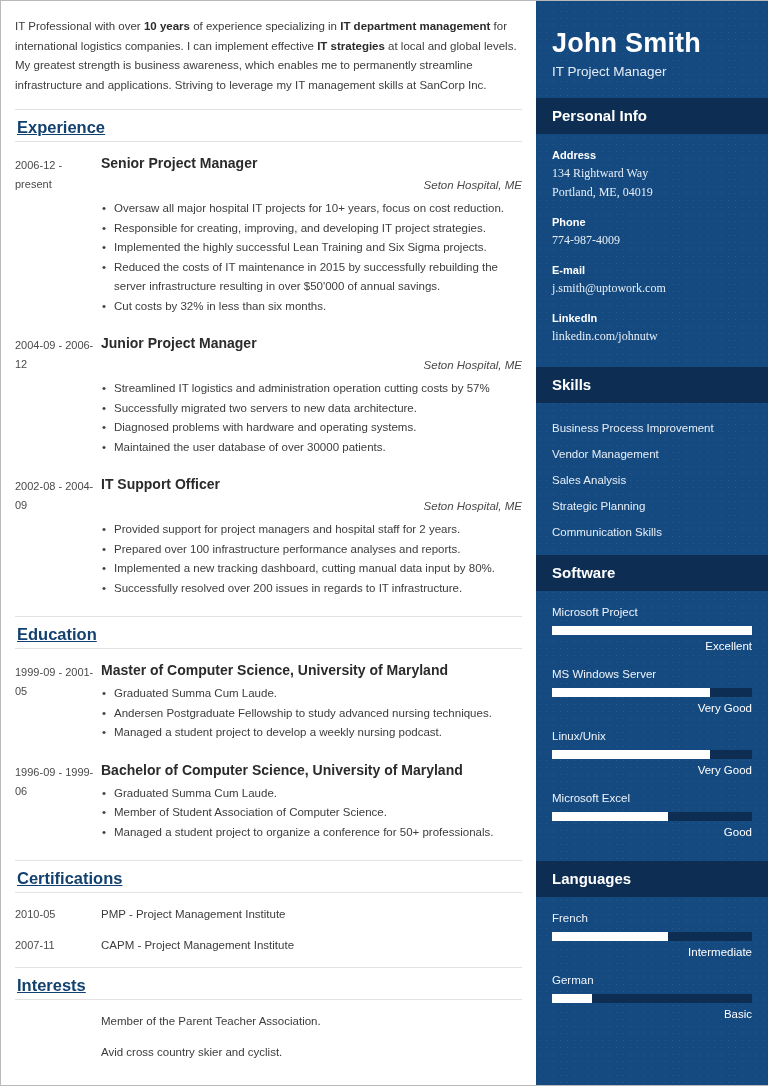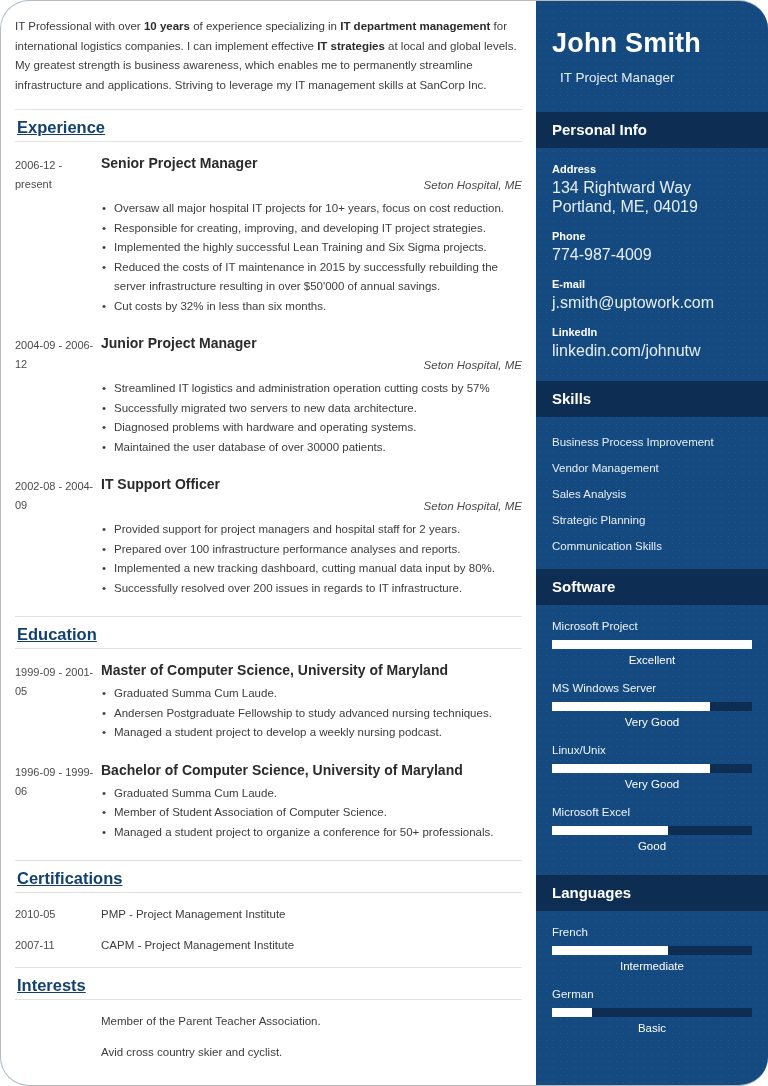--- a/index.html
+++ b/index.html
@@ -12,21 +12,20 @@
     width: 768px;
     height: 1086px;
     background: #7dd3fc;
     display: flex;
     overflow: hidden;
     font-family: "Liberation Sans", sans-serif;
     box-sizing: border-box;
     border-top: 1px solid #b9b9b9;
     border-left: 1px solid #b9b9b9;
     border-bottom: 1px solid #b9b9b9;
-    border-radius: 29px;
   }
 
   
   .main {
     width: 535px;
     box-sizing: border-box;
     padding: 16px 14px 0 14px;
     background: #ffffff;
   }
 
@@ -135,21 +134,21 @@
     font-size: 27px;
     font-weight: bold;
     line-height: 34px;
     margin: 11px 0 2px 0;
     letter-spacing: 0.2px;
   }
   .side-role {
     font-size: 13.5px;
     line-height: 20px;
     color: #e3ecf5;
-    margin: 8px;
+    margin: 0;
   }
 
   .side-section-title {
     background: #0d2e52;
     font-size: 15px;
     font-weight: bold;
     padding: 7px 16px 8px 16px;
     line-height: 21px;
   }
 
@@ -158,23 +157,24 @@
   }
 
   .contact-group { margin-bottom: 11px; }
   .contact-label {
     font-size: 11px;
     font-weight: bold;
     line-height: 18px;
     color: #ffffff;
   }
   .contact-value {
-    font-size: 16px;
+    font-size: 12px;
     line-height: 19px;
     color: #e6eef6;
+    font-family: Liberation Serif, serif;
   }
 
   .skill-item {
     font-size: 11.5px;
     line-height: 19px;
     color: #e6eef6;
     padding: 3.5px 0;
   }
 
   .rated {
@@ -193,21 +193,21 @@
     margin-bottom: 2px;
   }
   .bar-fill {
     height: 9px;
     background: #ffffff;
   }
   .rated-value {
     font-size: 11.5px;
     line-height: 19px;
     color: #ffffff;
-    text-align: center;
+    text-align: right;
   }
 </style>
 </head>
 <body>
 
 <div class="page">
 
   <div class="main">
 
     <p class="summary">IT Professional with over <b>10 years</b> of experience specializing in <b>IT department management</b> for international logistics companies. I can implement effective <b>IT strategies</b> at local and global levels. My greatest strength is business awareness, which enables me to permanently streamline infrastructure and applications. Striving to leverage my IT management skills at SanCorp Inc.</p>

